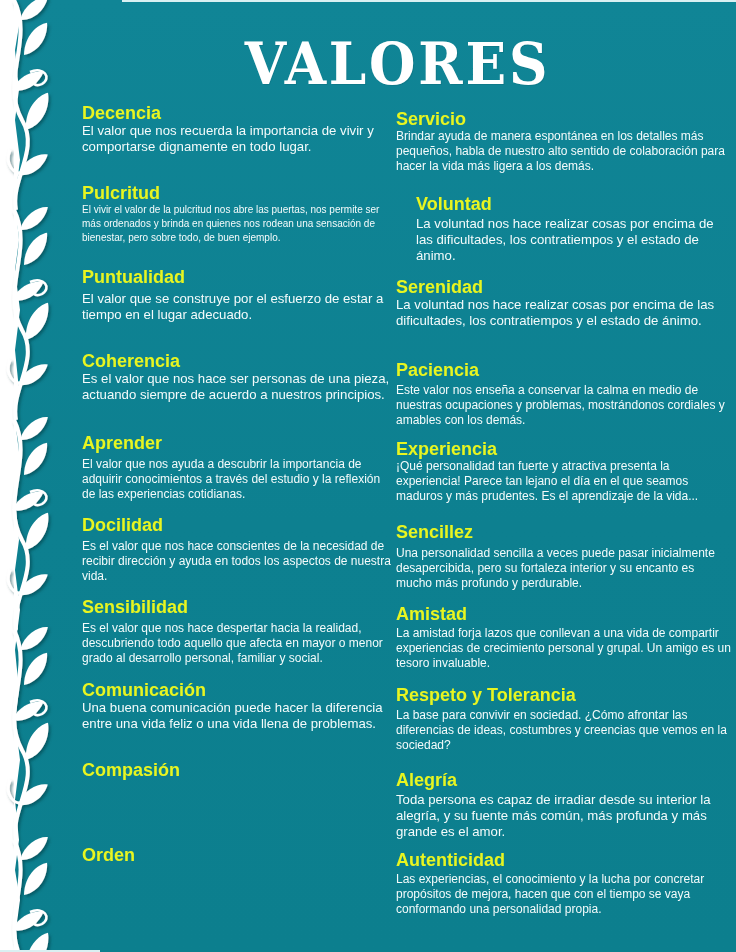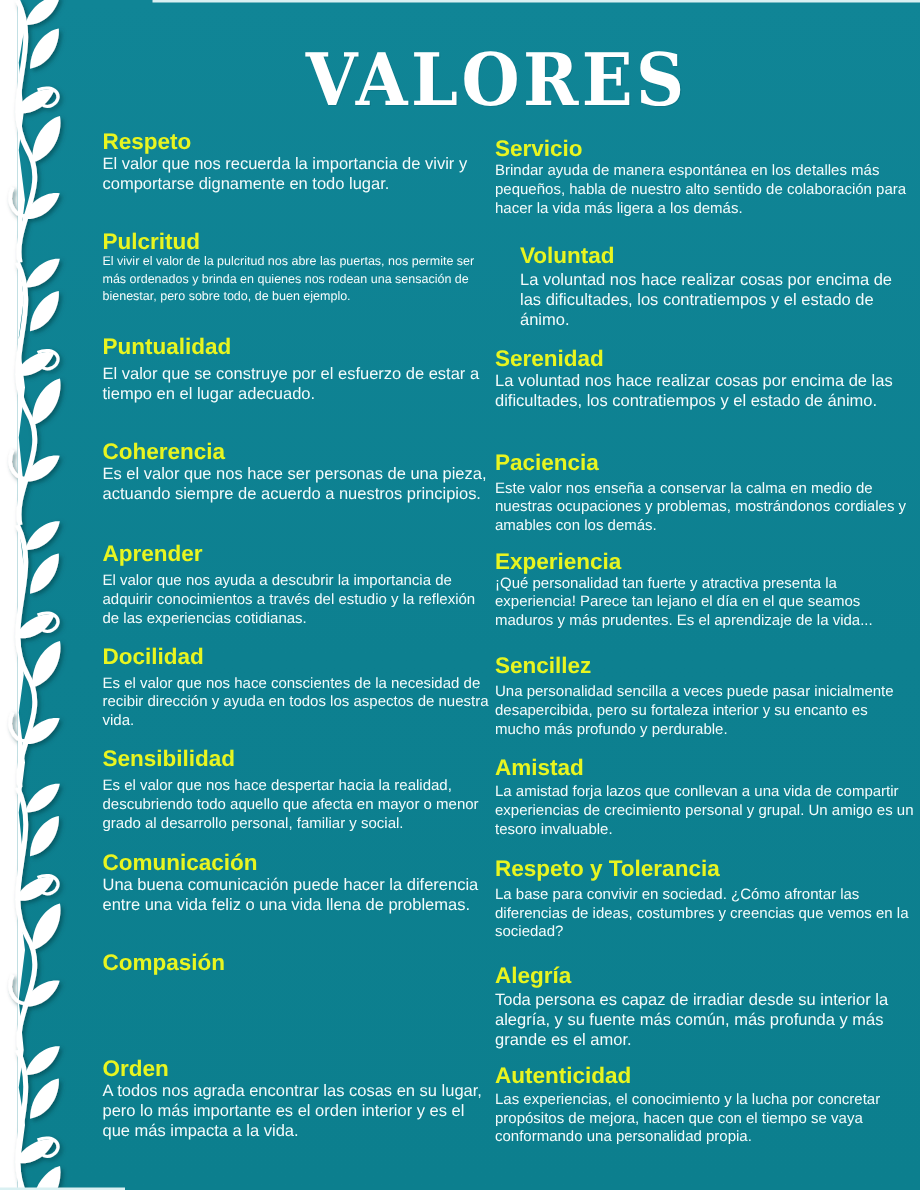--- a/index.html
+++ b/index.html
@@ -93,21 +93,21 @@
   </g>
   <g fill="#ffffff">
     <path d="M14 0 L14 952 L18 952 L16 930 L20 900 L15 870 L19 840 L15 800 L20 760 L15 720 L19 690 L15 650 L20 610 L15 570 L19 540 L15 500 L20 460 L15 420 L19 390 L15 350 L20 310 L15 270 L19 240 L15 200 L20 160 L15 120 L19 90 L15 50 L20 20 Z"></path>
   </g>
 </svg>
 
 <div class="title">VALORES</div>
 
 <div class="col col-left">
   <div class="item" style="top:103px;">
-    <h2>Respeto</h2>
+    <h2>Decencia</h2>
     <p>El valor que nos recuerda la importancia de vivir y comportarse dignamente en todo lugar.</p>
   </div>
   <div class="item" style="top:183px;">
     <h2>Pulcritud</h2>
     <p class="small">El vivir el valor de la pulcritud nos abre las puertas, nos permite ser más ordenados y brinda en quienes nos rodean una sensación de bienestar, pero sobre todo, de buen ejemplo.</p>
   </div>
   <div class="item" style="top:267px;">
     <h2 style="margin-bottom:4px;">Puntualidad</h2>
     <p>El valor que se construye por el esfuerzo de estar a tiempo en el lugar adecuado.</p>
   </div>
@@ -129,21 +129,20 @@
   </div>
   <div class="item" style="top:680px;">
     <h2>Comunicación</h2>
     <p>Una buena comunicación puede hacer la diferencia entre una vida feliz o una vida llena de problemas.</p>
   </div>
   <div class="item" style="top:760px;">
     <h2 style="margin-bottom:3px;">Compasión</h2>
   </div>
   <div class="item" style="top:845px;">
     <h2>Orden</h2>
-    <p>A todos nos agrada encontrar las cosas en su lugar, pero lo más importante es el orden interior y es el que más impacta a la vida.</p>
   </div>
 </div>
 
 <div class="col col-right">
   <div class="item" style="top:109px;">
     <h2>Servicio</h2>
     <p class="med">Brindar ayuda de manera espontánea en los detalles más pequeños, habla de nuestro alto sentido de colaboración para hacer la vida más ligera a los demás.</p>
   </div>
   <div class="item" style="top:194px;margin-left:20px;">
     <h2 style="margin-bottom:2px;">Voluntad</h2>

